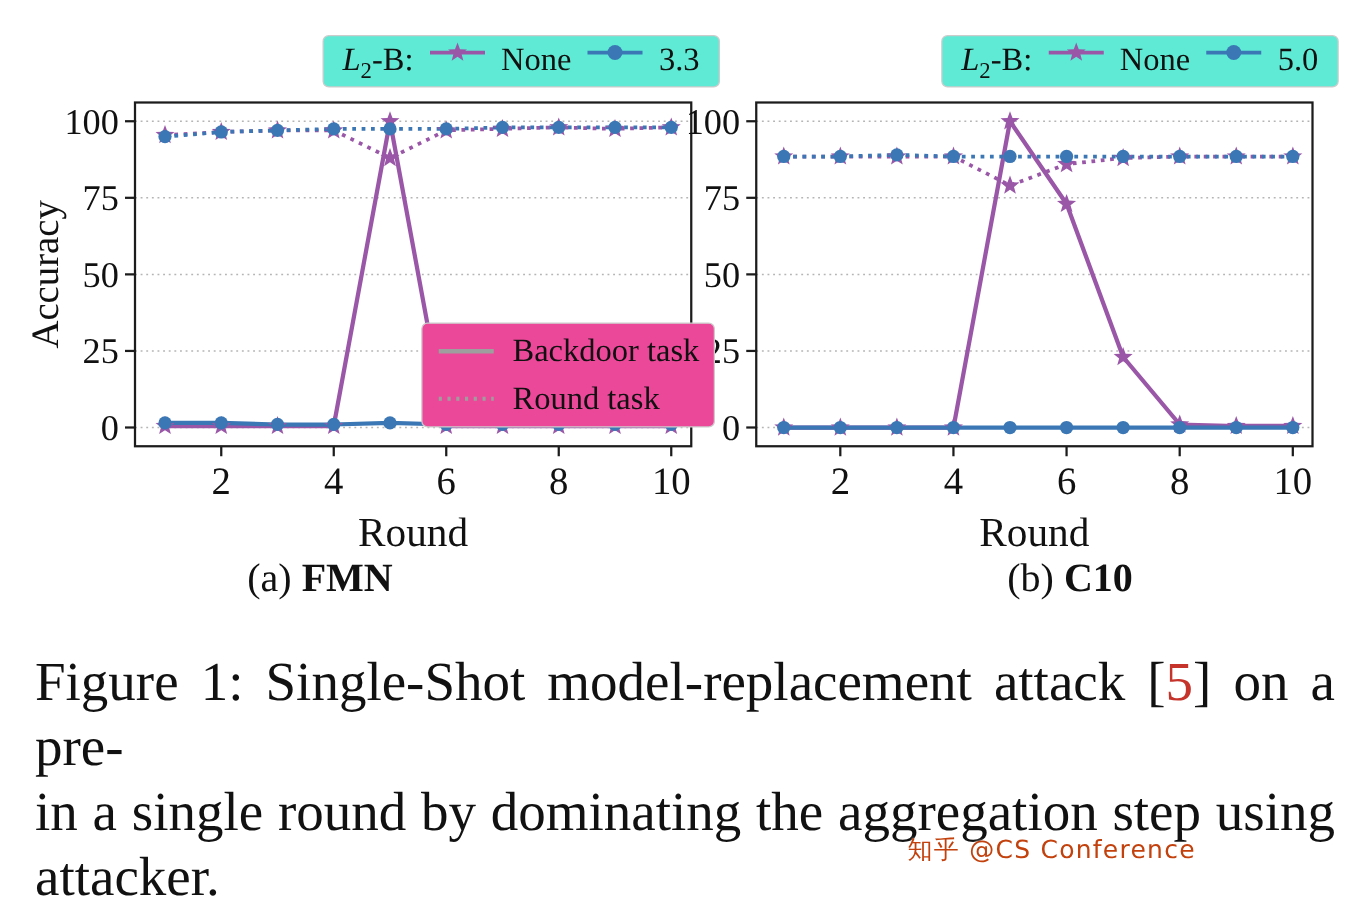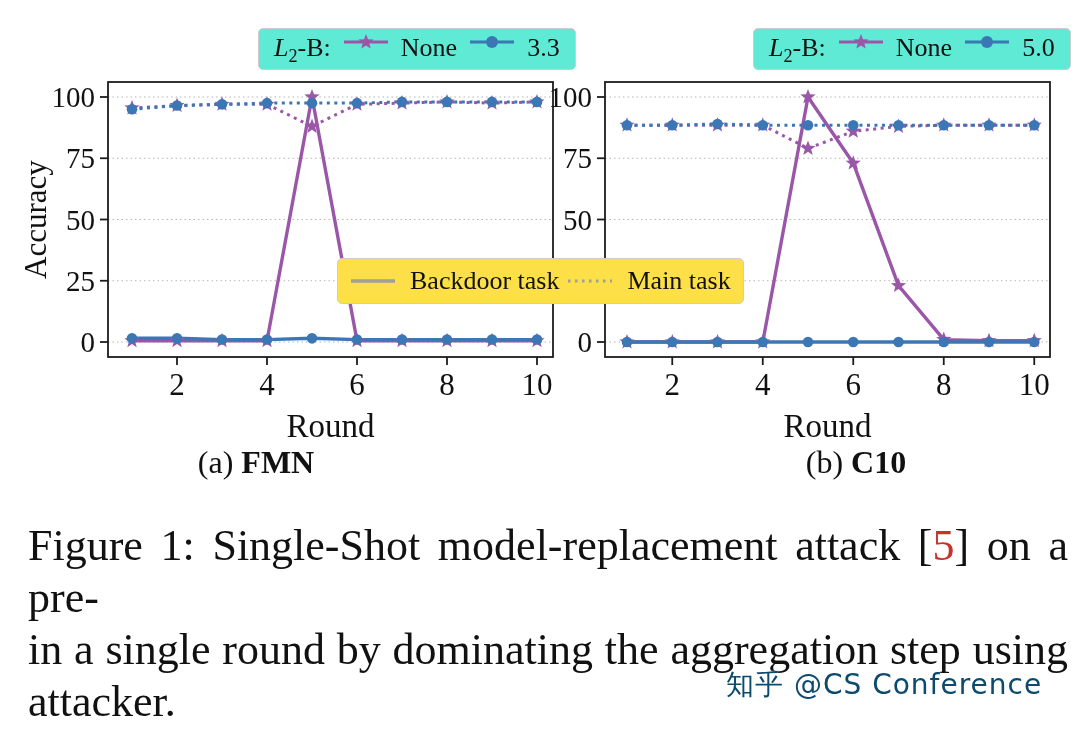--- a/index.html
+++ b/index.html
@@ -4,30 +4,30 @@
 <style>
   html,body{margin:0;padding:0;background:#ffffff;}
   .page{position:relative;width:1080px;height:736px;background:#fff;overflow:hidden;
         font-family:"Liberation Serif",serif;color:#111;}
   svg text{font-family:"Liberation Serif",serif;fill:#111;}
   .olegend{position:absolute;display:inline-flex;align-items:flex-start;gap:12px;
            border:1.5px solid #cccccc;border-radius:5px;background:#5eead4;
            padding:4px 15px;font-size:26px;height:32px;white-space:nowrap;}
   .olegend .ltitle i{font-style:italic;}
   .olegend sub{font-size:0.7em;}
-  .ilegend{position:absolute;border:1.5px solid #cccccc;border-radius:5px;background:#fde047;
-           padding:7px 12px;font-size:26px;display:flex;flex-direction:row;gap:8px;}
+  .ilegend{position:absolute;border:1.5px solid #cccccc;border-radius:5px;background:#ec4899;
+           padding:7px 12px;font-size:26px;display:flex;flex-direction:column;gap:8px;}
   .ilegend .row{display:flex;align-items:center;gap:14px;white-space:nowrap;}
   .subcap{position:absolute;font-size:32px;transform:translateX(-50%);white-space:nowrap;}
   .subcap b{font-weight:700;}
   .caption{position:absolute;left:28px;top:520px;width:1040px;font-size:44px;line-height:52px;}
   .caption .just{text-align:justify;text-align-last:justify;}
   .cite{color:var(--cite,#c5332b);}
   .watermark{position:absolute;left:726px;top:666px;font-family:"DejaVu Sans",sans-serif;
-             font-size:28px;color:#0c4a6e;letter-spacing:1px;
+             font-size:20px;color:#c2410c;letter-spacing:1px;
              text-shadow:0 0 2px #ffffff;}
 </style>
 </head>
 <body>
 
 <div class="page">
 
   <svg id="charts" width="1080" height="500" style="position:absolute;left:0;top:0;">
       <g>
         <line x1="108" x2="553" y1="342" y2="342" stroke="#b5b5b5" stroke-width="1.2" stroke-dasharray="1.5 3"></line>
@@ -210,21 +210,21 @@
     <div class="row">
       <svg width="46" height="14">
         <line x1="1" y1="7" x2="45" y2="7" stroke="var(--lgray)" stroke-width="3.5"></line>
       </svg>
       <span>Backdoor task</span>
     </div>
     <div class="row">
       <svg width="46" height="14">
         <line x1="1" y1="7" x2="45" y2="7" stroke="var(--lgray)" stroke-width="3.2" stroke-dasharray="2.5 4.5"></line>
       </svg>
-      <span>Main task</span>
+      <span>Round task</span>
     </div>
   </div>
 
   <div class="subcap" style="left:256px;top:444px;"><span>(a)</span>&nbsp;<b>FMN</b></div>
   <div class="subcap" style="left:856px;top:444px;"><span>(b)</span>&nbsp;<b>C10</b></div>
 
   <div class="caption">
     <div class="just"><span>Figure 1: Single-Shot model-replacement attack [</span><span class="cite">5</span><span>] on a pre-</span></div>
     <div class="just">in a single round by dominating the aggregation step using</div>
     <div>attacker.</div>

